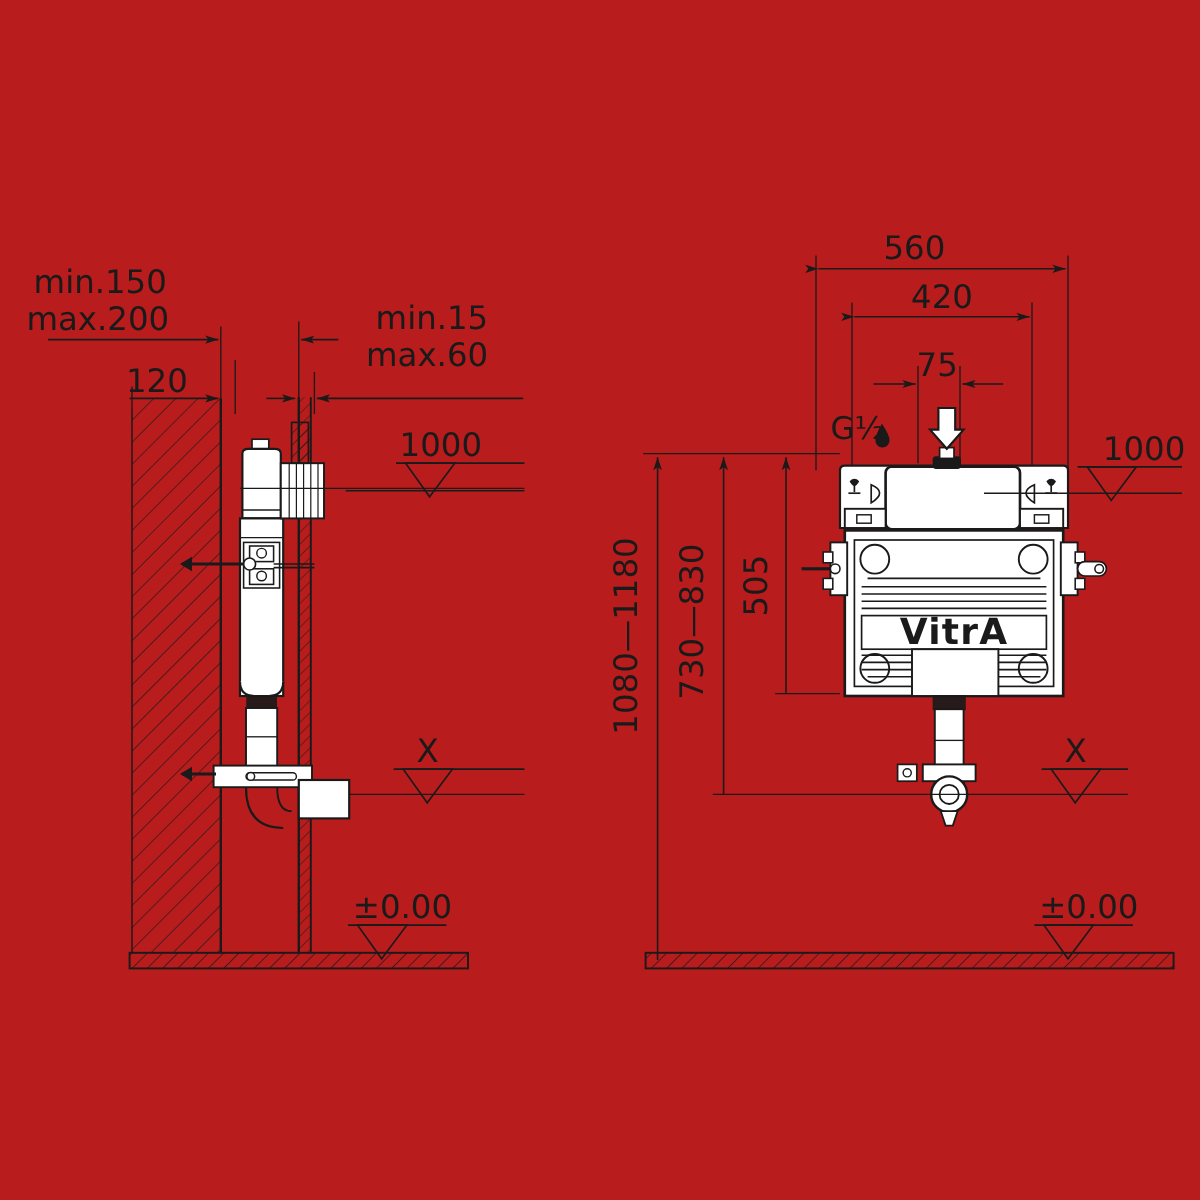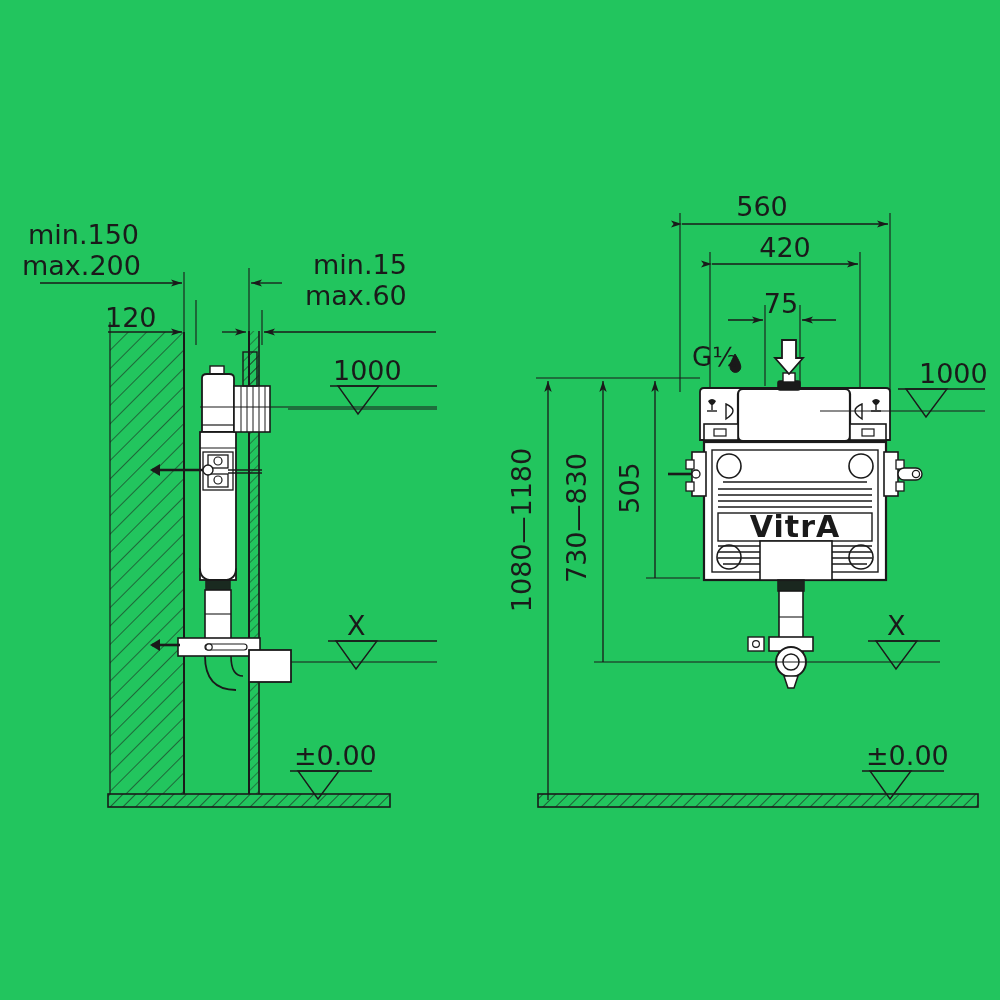--- a/index.html
+++ b/index.html
@@ -1,17 +1,17 @@
 <!DOCTYPE html>
 <html><head>
 <meta charset="utf-8">
 <style>
   html,body{margin:0;padding:0;background:#ffffff;}
   body{width:1000px;height:1000px;font-family:"DejaVu Sans", sans-serif;}
-  #stage{position:relative;width:1000px;height:1000px;overflow:hidden;background:#22c55e;}
+  #stage{position:relative;width:1000px;height:1000px;overflow:hidden;background:#b91c1c;}
   svg.drawing{position:absolute;left:0;top:0;width:1000px;height:1000px;}
   text{font-family:"DejaVu Sans", sans-serif;fill:#1a1a1a;}
 </style>
 </head>
 <body>
 
 <div id="stage">
 
 <svg class="drawing" viewBox="0 0 1000 1000">
   <defs>

